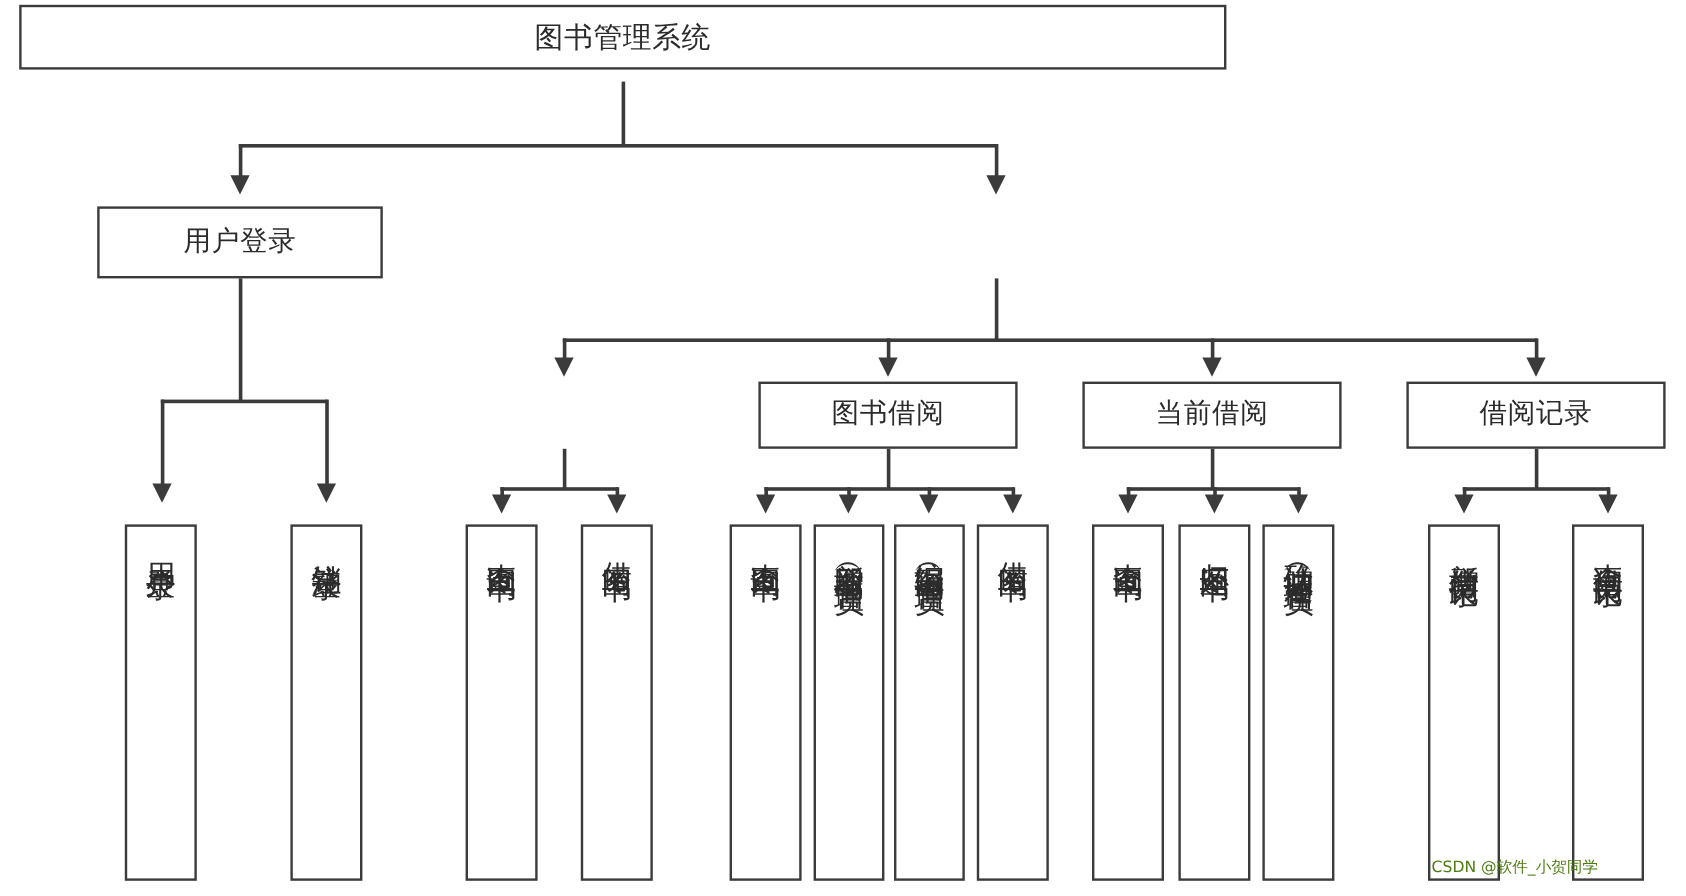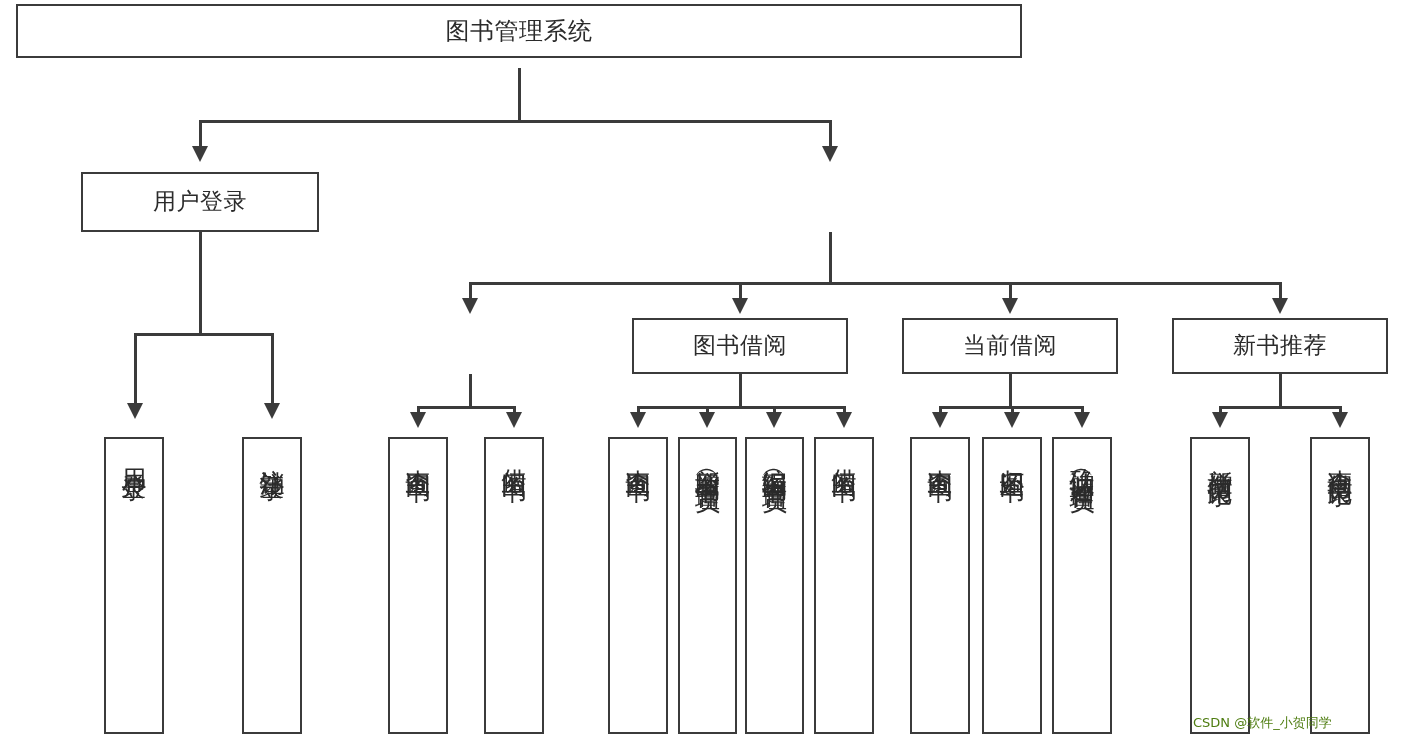--- a/index.html
+++ b/index.html
@@ -129,21 +129,21 @@
   <div class="ln v" style="left:1279px; top:282px; width:2.5px; height:18px;"></div>
   <div class="arrow" style="left:1272px; top:298px;"></div>
 
   <div class="node horiz" style="left:632px; top:318px; width:216px; height:56px;">
     <span class="lbl">图书借阅</span>
   </div>
   <div class="node horiz" style="left:902px; top:318px; width:216px; height:56px;">
     <span class="lbl">当前借阅</span>
   </div>
   <div class="node horiz" style="left:1172px; top:318px; width:216px; height:56px;">
-    <span class="lbl">新书推荐</span>
+    <span class="lbl">借阅记录</span>
   </div>
 
   <div class="ln v" style="left:469px; top:374px; width:2.5px; height:34px;"></div>
   <div class="ln h" style="left:417px; top:406px; width:98px; height:2.5px;"></div>
   <div class="ln v" style="left:417px; top:406px; width:2.5px; height:8px;"></div>
   <div class="arrow" style="left:410px; top:412px;"></div>
   <div class="ln v" style="left:513px; top:406px; width:2.5px; height:8px;"></div>
   <div class="arrow" style="left:506px; top:412px;"></div>
 
   <div class="ln v" style="left:739px; top:374px; width:2.5px; height:34px;"></div>

